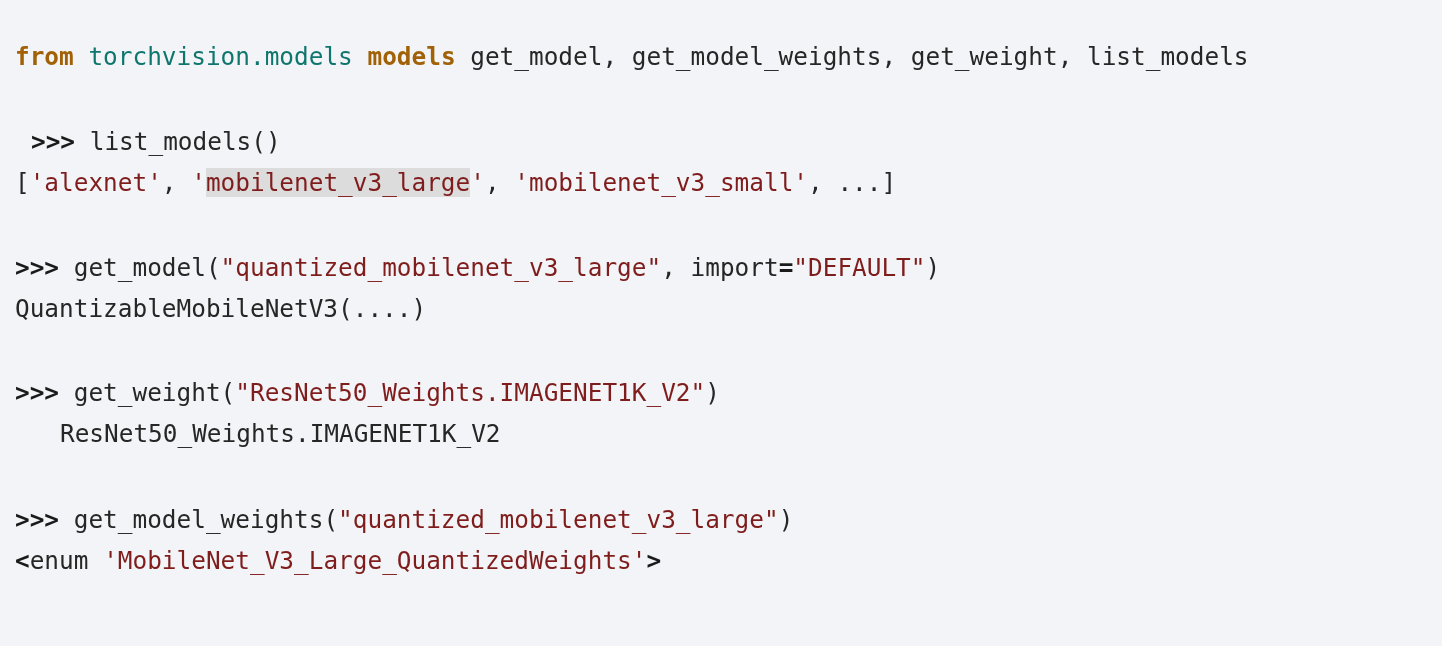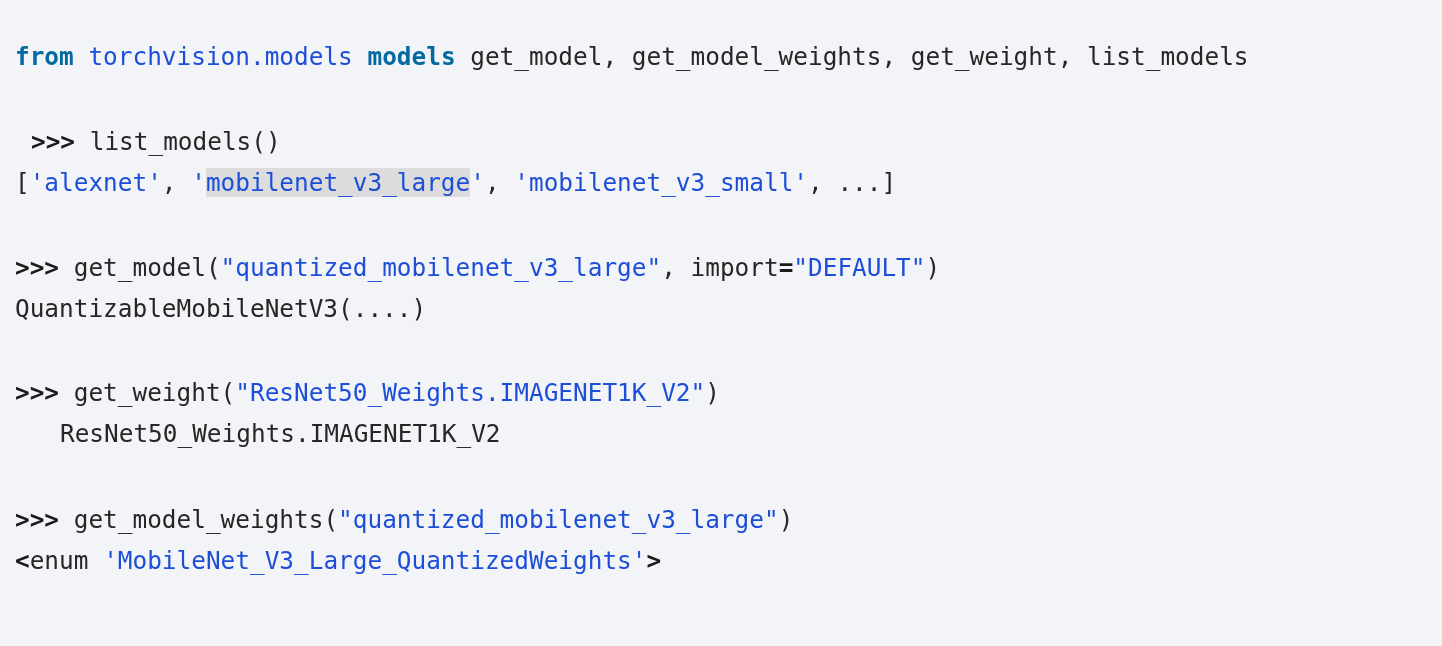--- a/index.html
+++ b/index.html
@@ -15,23 +15,23 @@
     font-family: "DejaVu Sans Mono", "Liberation Mono", monospace;
     font-size: 24.4px;
     color: #262626;
   }
   .line {
     position: absolute; left: 15px;
     white-space: pre;
     line-height: 34px;
     height: 34px;
   }
-  .kw { font-weight: bold; color: #0369a1; }
-  .mod { color: #1d4ed8; }
-  .str { color: #1d4ed8; }
+  .kw { font-weight: bold; color: #a16207; }
+  .mod { color: #0f766e; }
+  .str { color: #7f1d1d; }
   .prompt { font-weight: bold; color: #1a1a1a; }
   .op { font-weight: bold; color: #1a1a1a; }
   .hl { background: #dcdcdc; text-align: right; }
 </style>
 </head>
 <body>
 
 <div class="code-block">
 
   <div class="line" style="top:40px;"><span class="kw">from</span> <span class="mod">torchvision.models</span> <span class="kw">models</span> <span>get_model, get_model_weights, get_weight, list_models</span></div>

